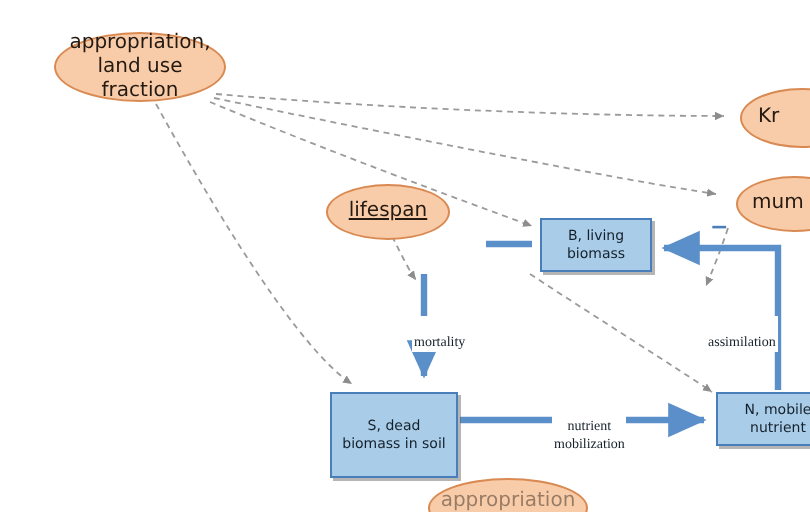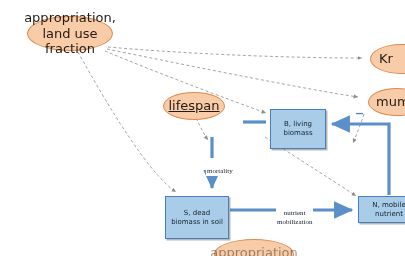--- a/index.html
+++ b/index.html
@@ -40,21 +40,21 @@
     color: #15202b;
     font-size: 7px;
     line-height: 1.25;
     padding: 2px 3px;
   }
   .param {
     background: #f9cca9;
     border: 1px solid #d98a52;
     border-radius: 50%;
     color: #241a12;
-    font-size: 13px;
+    font-size: 10px;
     line-height: 1.2;
     padding: 2px 4px;
   }
   .edge-label {
     position: absolute;
     color: #15202b;
     font-size: 7px;
     line-height: 1.25;
     text-align: center;
     white-space: pre-line;
@@ -96,21 +96,21 @@
     </g>
 
     <g stroke="#5b8fc9" fill="none" stroke-linecap="butt">
       <path d="M212,137 L212,188" stroke-width="3.2" marker-end="url(#flowArrow)"></path>
       <path d="M230,210 L352,210" stroke-width="3.2" marker-end="url(#flowArrow)"></path>
       <path d="M389,195 L389,124 L332,124" stroke-width="3.2" marker-end="url(#flowArrow)"></path>
       <path d="M243,122 L266,122" stroke-width="3.2"></path>
     </g>
   </svg>
 
-  <div class="node stock" style="left:270px; top:109px; width:56px; height:40px;">
+  <div class="node stock" style="left:270px; top:109px; width:56px; height:27px;">
     <span style="white-space:pre-line;">B, living
 biomass</span>
   </div>
 
   <div class="node stock" style="left:165px; top:196px; width:64px; height:43px;">
     <span style="white-space:pre-line;">S, dead
 biomass in soil</span>
   </div>
 
   <div class="node stock" style="left:358px; top:196px; width:62px; height:27px;">
@@ -136,20 +136,23 @@
   </div>
 
   <div class="node param" style="left:214px; top:239px; width:80px; height:30px; align-items:flex-start; padding-top:5px;">
     <span style="opacity:0.45;">appropriation</span>
   </div>
 
   <div class="edge-label" style="left:206px; top:158px;">
     <span>mortality</span>
   </div>
 
+  <div class="edge-label" style="left:353px; top:158px;">
+    <span>assimilation</span>
+  </div>
 
   <div class="edge-label" style="left:276px; top:200px;">
     <span style="white-space:pre-line;">nutrient
 mobilization</span>
   </div>
 
   <div class="sign" style="left:355px; top:108px;">
     <span>−</span>
   </div>
 

